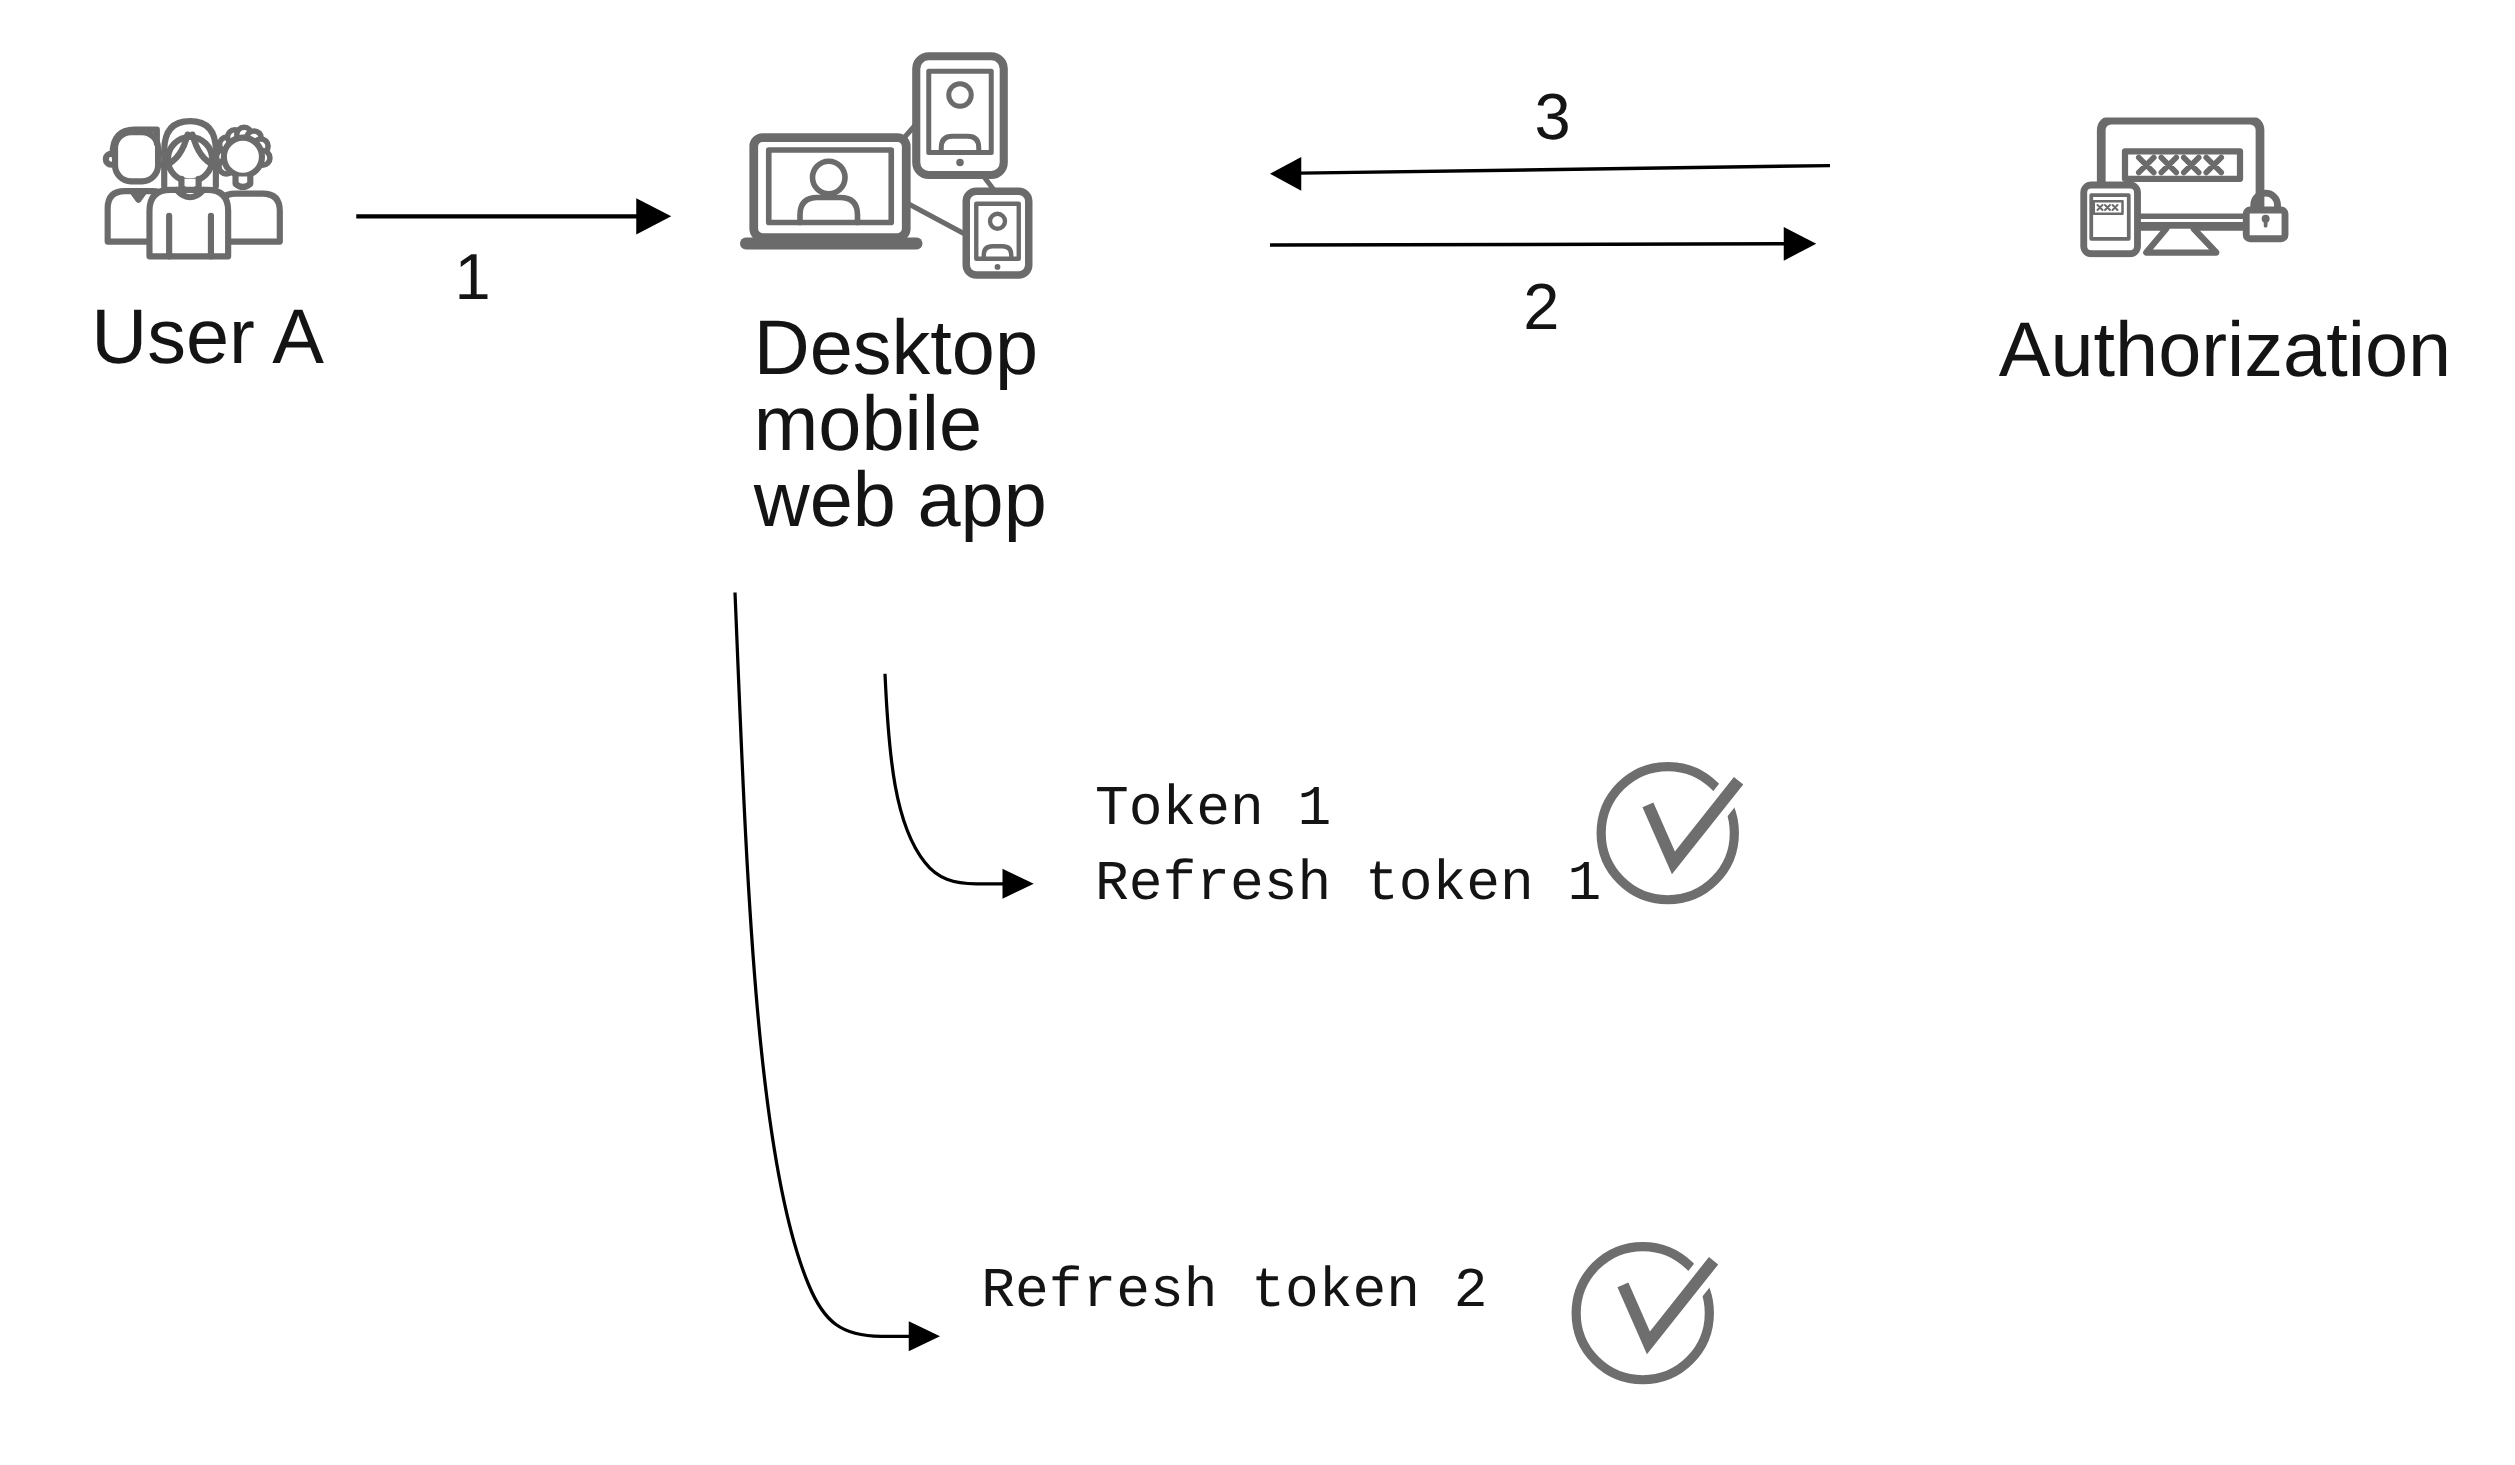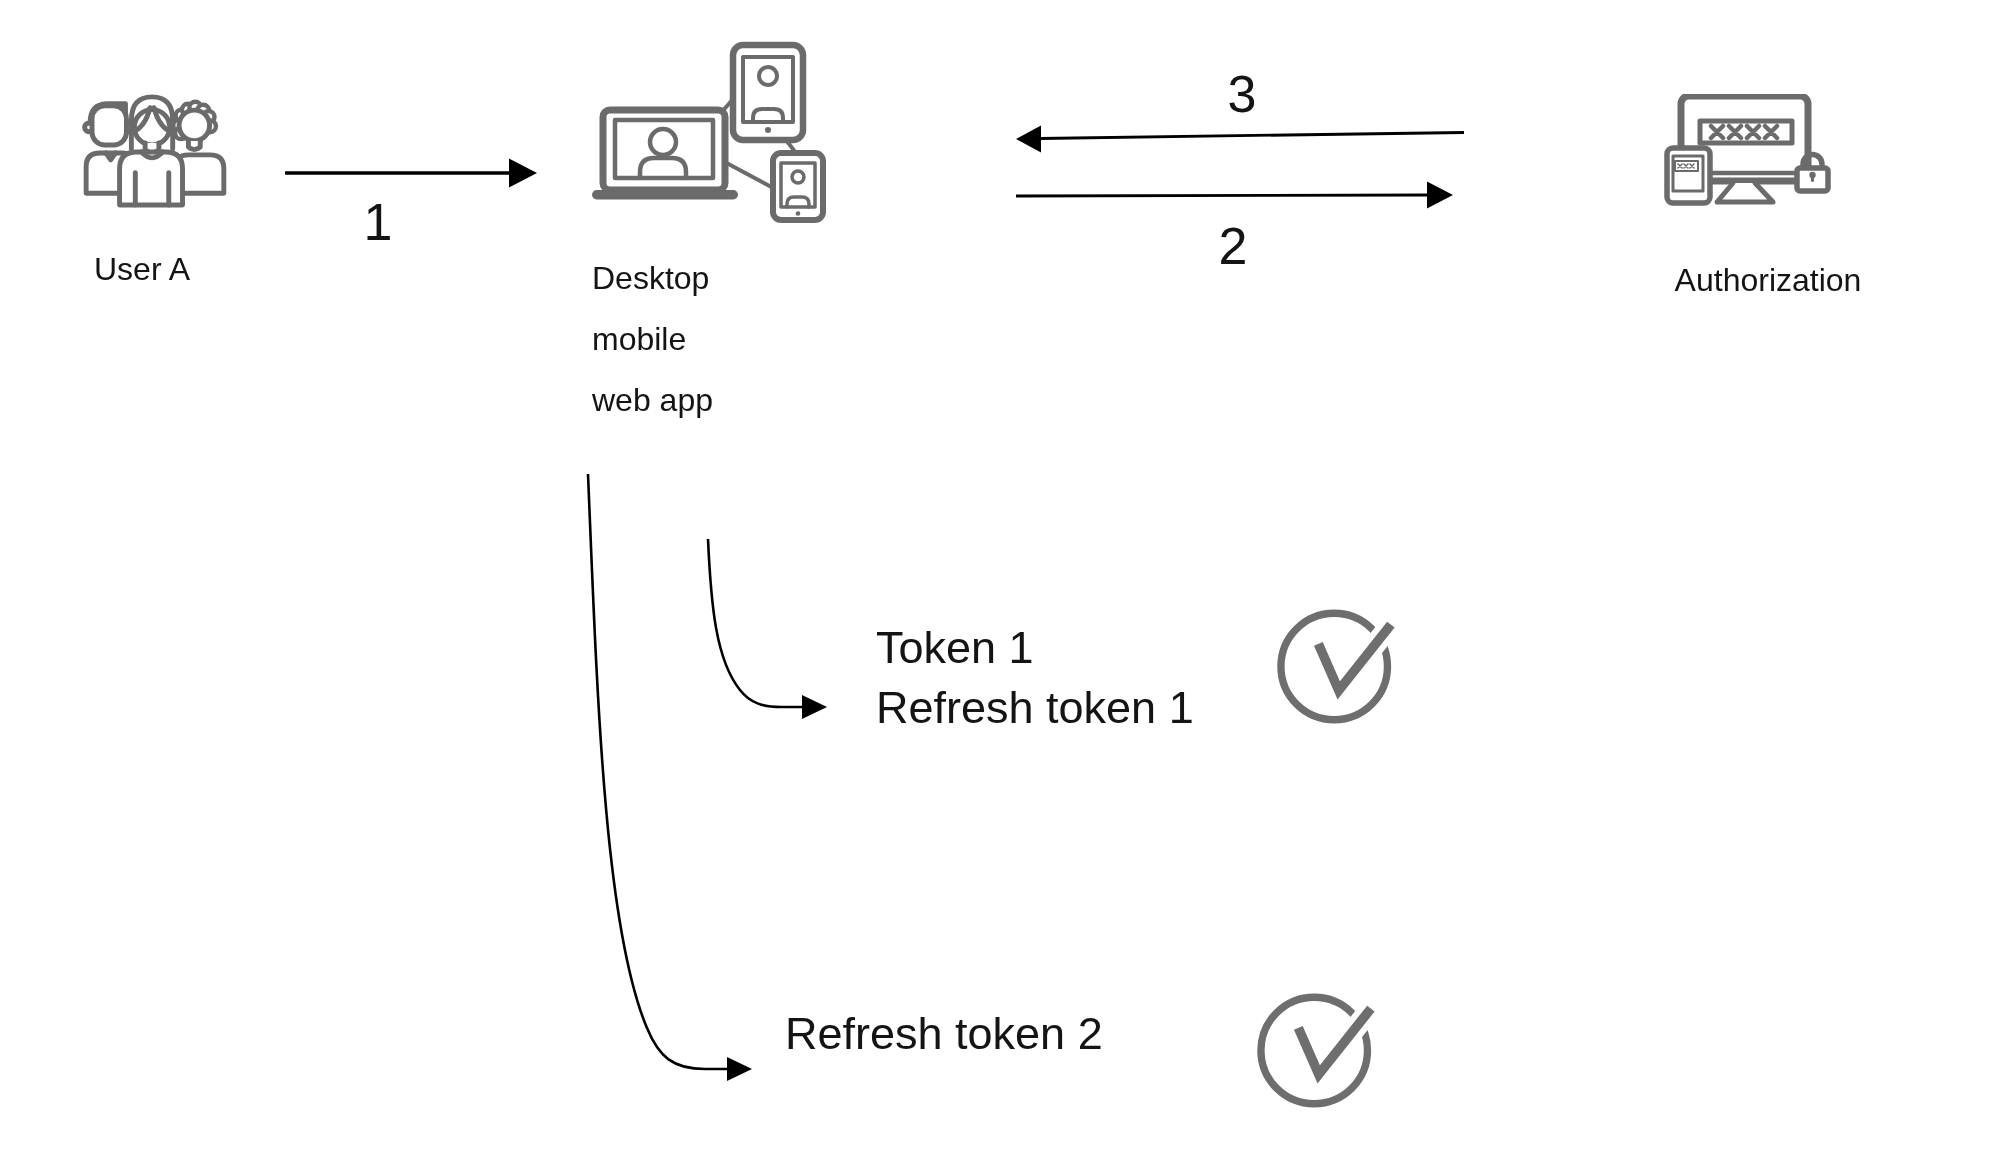--- a/index.html
+++ b/index.html
@@ -12,23 +12,23 @@
   *{box-sizing:border-box;}
   html,body{margin:0;padding:0;background:var(--color-background);}
   .stage{
     position:relative;width:2012px;height:1172px;overflow:hidden;
     background:var(--color-background);
     font-family:"Liberation Sans", sans-serif;
     color:var(--color-text);
   }
   .abs{position:absolute;}
   .label{position:absolute;color:var(--color-text);white-space:nowrap;}
-  .node-label{font-size:32px;line-height:61px;}
+  .node-label{font-size:62px;line-height:61px;margin-left:11px;}
   .step-num{font-size:52px;line-height:56px;text-align:center;width:52px;}
-  .token-label{font-size:45px;line-height:60px;}
+  .token-label{font-size:45px;line-height:60px;font-family:Liberation Mono, monospace;}
   .centered{text-align:center;}
   svg.connectors{position:absolute;left:0;top:0;}
   .conn-line{stroke:var(--color-arrow);fill:none;}
   .conn-head{fill:var(--color-arrow);stroke:none;}
   svg.icon{color:var(--color-icon);}
   svg.check{color:var(--color-check);}
 </style>
 </head>
 <body>
 

